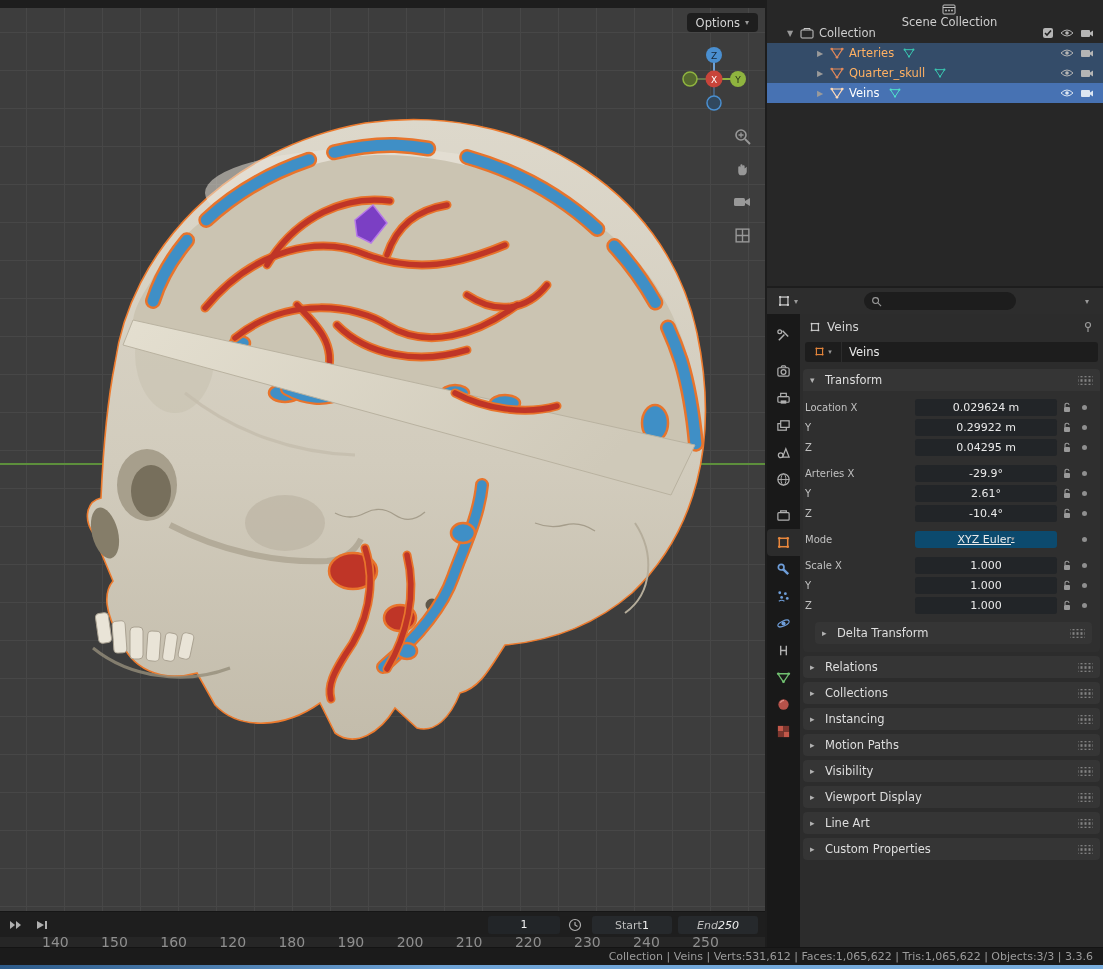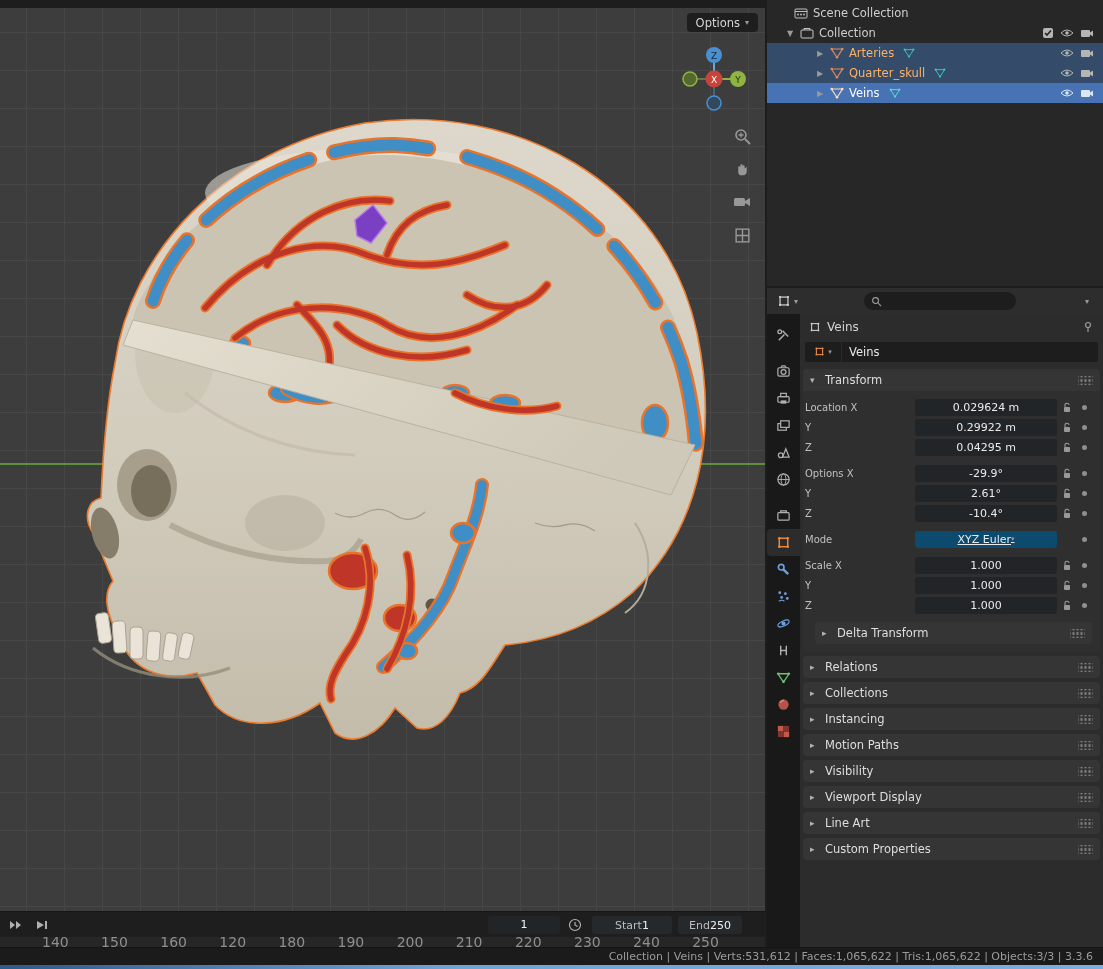--- a/index.html
+++ b/index.html
@@ -54,21 +54,21 @@
     background:#222528; border-radius:3px; color:#f2f2f2;
     font-size:11px; text-align:center; line-height:18px;
   }
   .tl-clock { position:absolute; left:568px; top:6px; }
   .tl-range {
     position:absolute; top:4px; height:18px; background:#26292c; border-radius:3px;
     display:flex; align-items:center; justify-content:center;
     padding:0 8px; font-size:11px;
   }
   .tl-start { left:592px; width:80px; }
-  .tl-end   { left:678px; width:64px; }
+  .tl-end   { left:678px; width:80px;font-style:italic; }
   .tl-range .lab { color:#bdbdbd; }
   .tl-range .val { color:#f0f0f0; }
 
   #ruler {
     position:absolute; left:0; top:937px; width:765px; height:10px;
     background:#262626; overflow:hidden;
     display:flex; justify-content:space-between; padding:0 46px 0 42px;
     font-size:14px; color:#8f8f8f; line-height:11px;
   }
 
@@ -77,21 +77,21 @@
   .orow { height:20px; display:flex; align-items:center; position:relative; font-size:11.5px; }
   .orow.sel { background:#344c69; }
   .orow.active-row { background:#4772b3; }
   .caret { width:14px; text-align:center; font-size:8px; color:#9a9a9a; flex:none; }
   .oname { margin-left:5px; color:#cfcfcf; }
   .oname.orange { color:#ffb163;text-align:center; }
   .oname.white { color:#ffffff; }
   .oic { margin-left:3px; display:flex; align-items:center; }
   .badge { margin-left:9px; display:flex; align-items:center; }
   .right-icons { position:absolute; right:9px; display:flex; gap:6px; align-items:center; }
-  .pl-scene { padding-left:24px; }
+  .pl-scene { padding-left:24px;flex-direction:column; }
   .pl-coll  { padding-left:16px; }
   .pl-item  { padding-left:46px; }
 
   
   #properties { position:absolute; left:767px; top:288px; width:336px; height:659px; background:#2c2c2c; display:flex; flex-direction:column; }
   .phead { height:26px; display:flex; align-items:center; padding:0 6px; background:#2d2d2d; }
   .etype-btn { display:flex; align-items:center; gap:3px; padding:2px 4px; }
   .search-box {
     width:152px; height:18px; background:#1d1d1d; border-radius:9px;
     margin:0 auto; display:flex; align-items:center; padding:0 7px; gap:5px;
@@ -733,21 +733,21 @@
                   <rect x="3" y="5" width="6" height="5" rx="1" fill="#999"></rect>
                 </svg>
               </span>
               <span class="dotc">
                 <span class="dot"></span>
               </span>
             </div>
           <div class="gap5"></div>
 
           <div class="prow">
-              <span class="plabel">Options X</span>
+              <span class="plabel">Arteries X</span>
               <span class="pfield">-29.9°</span>
               <span class="lockc">
                 <svg width="12" height="12" viewBox="0 0 12 12">
                   <path d="M4 5 V3.5 A2 2 0 0 1 8 3" fill="none" stroke="#999" stroke-width="1.1"></path>
                   <rect x="3" y="5" width="6" height="5" rx="1" fill="#999"></rect>
                 </svg>
               </span>
               <span class="dotc">
                 <span class="dot"></span>
               </span>

